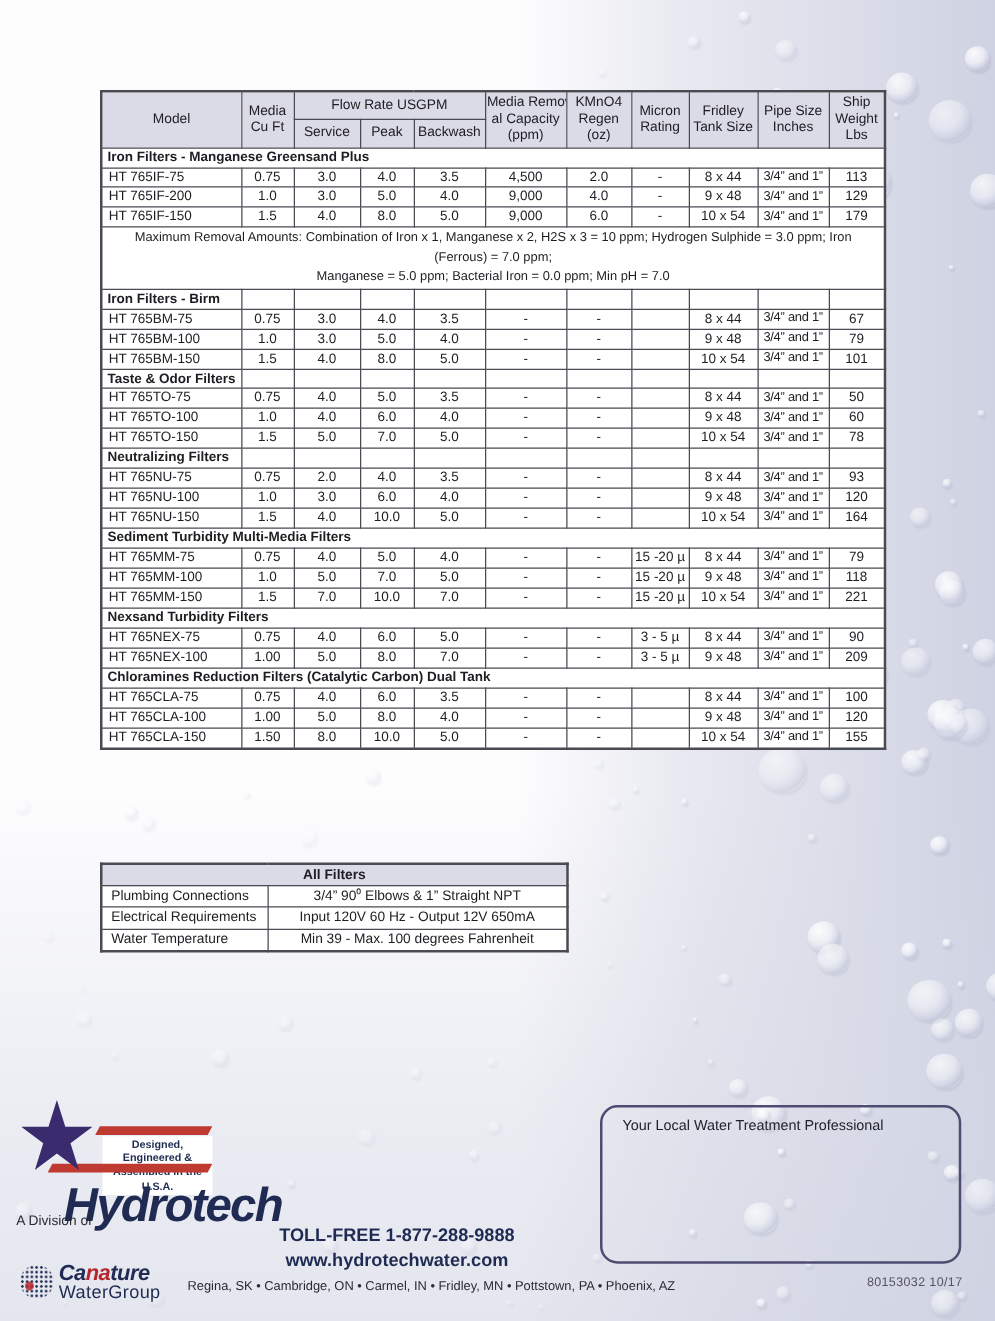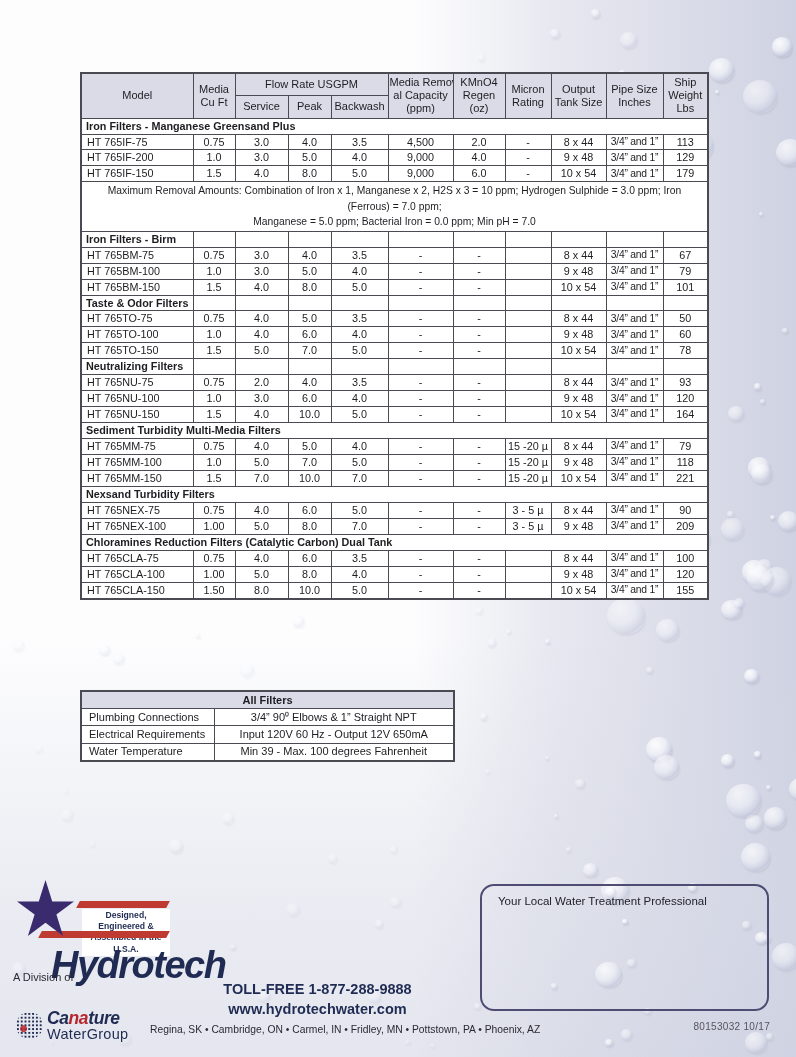--- a/index.html
+++ b/index.html
@@ -231,21 +231,21 @@
         <col style="width:45px">
     </colgroup>
     <thead data-name="spec-table-header">
       <tr data-name="header-row-1">
         <th rowspan="2" data-name="col-header-model">Model</th>
         <th rowspan="2" data-name="col-header-media"><span data-name="media-line1">Media</span><br><span data-name="media-line2">Cu Ft</span></th>
         <th colspan="3" data-name="col-header-flow-rate">Flow Rate USGPM</th>
         <th rowspan="2" data-name="col-header-iron-removal"><span data-name="iron-line1">Media Remov-</span><br><span data-name="iron-line2">al Capacity</span><br><span data-name="iron-line3">(ppm)</span></th>
         <th rowspan="2" data-name="col-header-kmno4"><span data-name="kmno4-line1">KMnO4</span><br><span data-name="kmno4-line2">Regen</span><br><span data-name="kmno4-line3">(oz)</span></th>
         <th rowspan="2" data-name="col-header-micron"><span data-name="micron-line1">Micron</span><br><span data-name="micron-line2">Rating</span></th>
-        <th rowspan="2" data-name="col-header-tank-size"><span data-name="tank-line1">Output</span><br><span data-name="tank-line2">Tank Size</span></th>
+        <th rowspan="2" data-name="col-header-tank-size"><span data-name="tank-line1">Fridley</span><br><span data-name="tank-line2">Tank Size</span></th>
         <th rowspan="2" data-name="col-header-pipe-size"><span data-name="pipe-line1">Pipe Size</span><br><span data-name="pipe-line2">Inches</span></th>
         <th rowspan="2" data-name="col-header-ship-weight"><span data-name="weight-line1">Ship</span><br><span data-name="weight-line2">Weight</span><br><span data-name="weight-line3">Lbs</span></th>
       </tr>
       <tr data-name="header-row-2">
         <th data-name="col-header-service">Service</th>
         <th data-name="col-header-peak">Peak</th>
         <th data-name="col-header-backwash">Backwash</th>
       </tr>
     </thead>
     <tbody id="main-body" data-name="spec-table-body">

